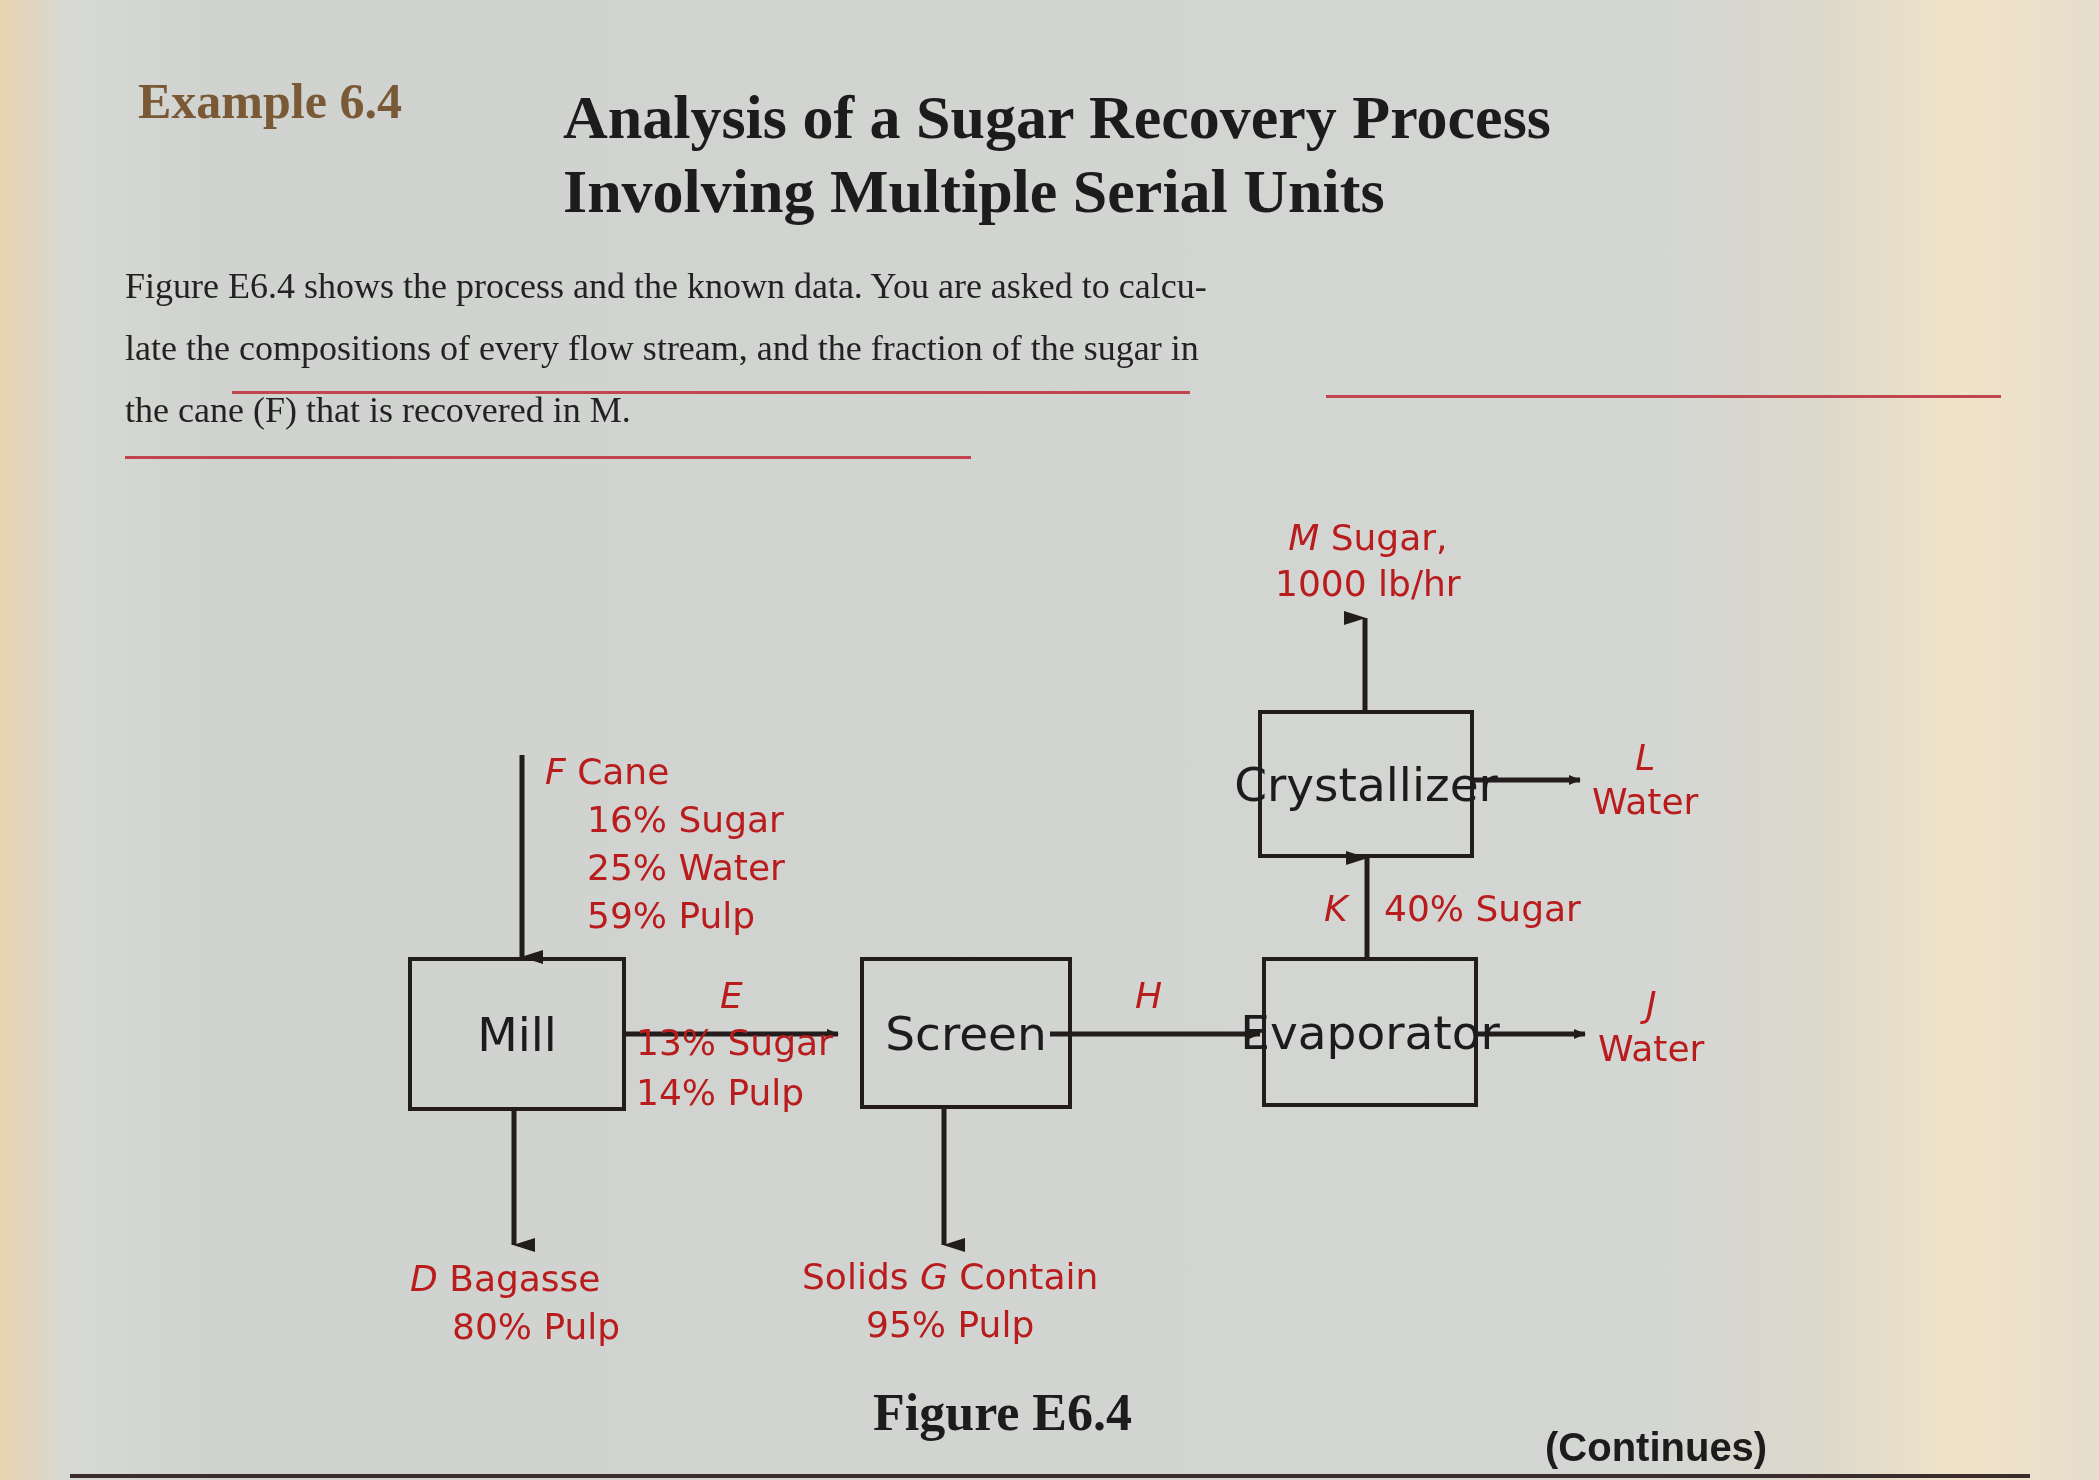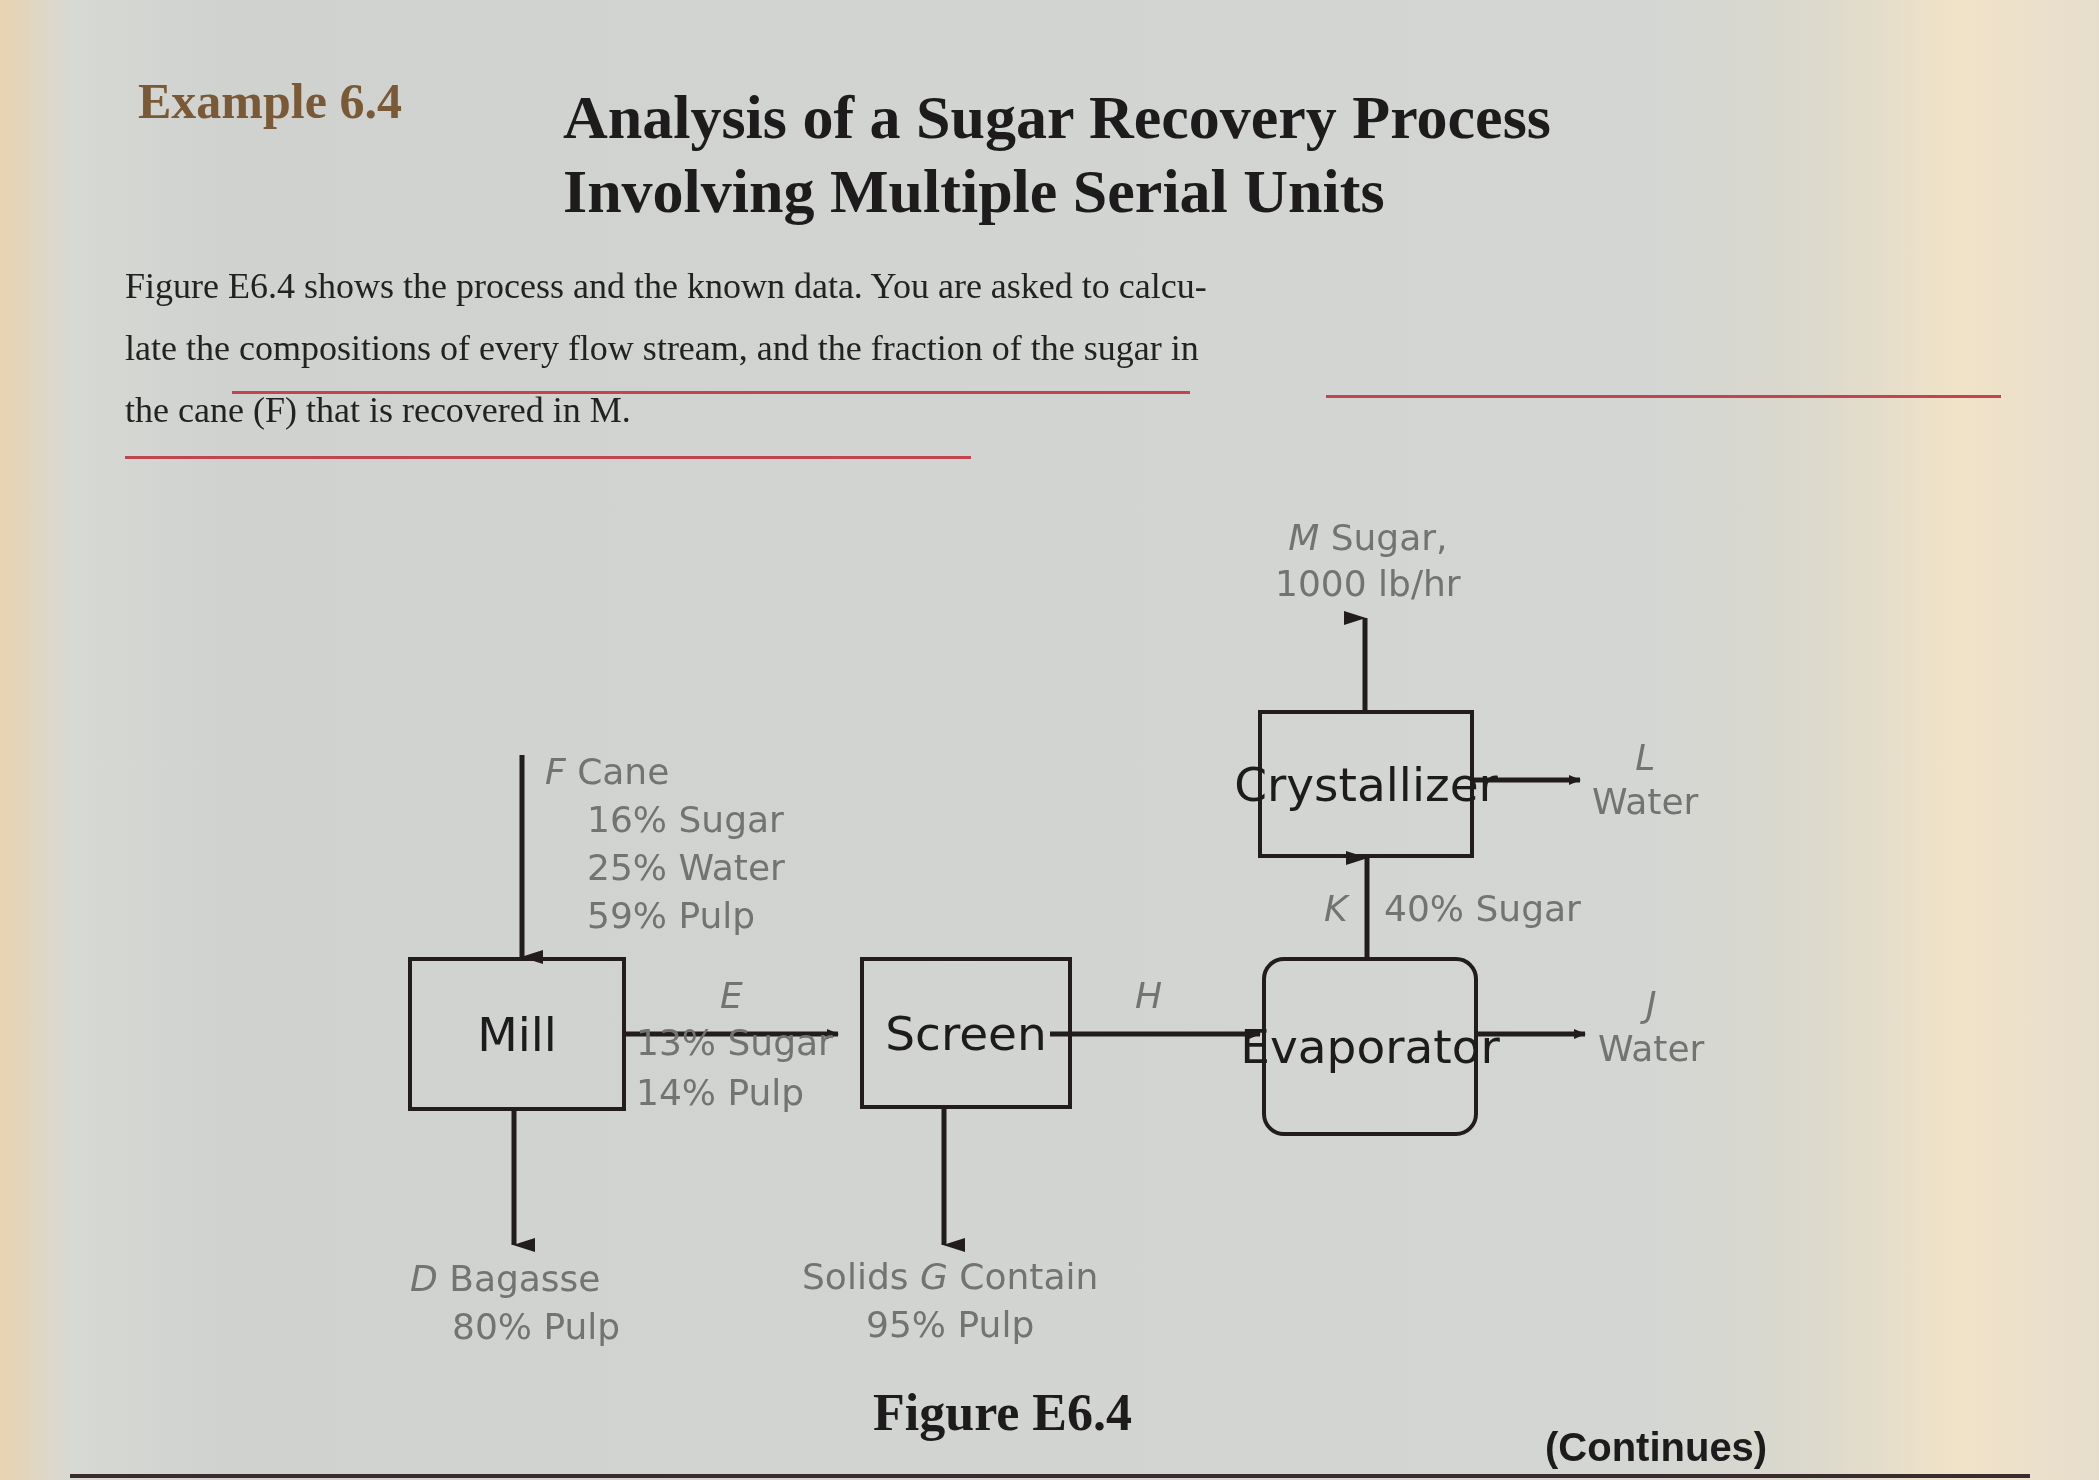--- a/index.html
+++ b/index.html
@@ -8,21 +8,21 @@
     background: linear-gradient(90deg, #e9d3b0 0px, #d7d9d4 70px, #cfd2cf 220px, #d3d6d3 1650px, #dcd9cc 1820px, #f1e3c8 1960px, #e6ddcc 2099px);
     font-family: "Liberation Serif", serif;
     color: #1d1b1c;
   }
   .abs { position: absolute; }
   .serif-bold { font-family: "Liberation Serif", serif; font-weight: bold; }
   .title-ex { left: 138px; top: 72px; font-size: 50px; color: #7a5a36; }
   .title-main { left: 563px; top: 80px; font-size: 62px; line-height: 74px; }
   .para { left: 125px; top: 255px; width: 1890px; font-size: 36px; line-height: 62px; color: #222; }
   .ul { position: absolute; height: 3px; background: #c0454f; }
-  .label { font-family: "DejaVu Sans", sans-serif; font-size: 36px; color: #737373; white-space: nowrap; }
+  .label { font-family: "DejaVu Sans", sans-serif; font-size: 36px; color: #b91c1c; white-space: nowrap; }
   .it { font-style: italic; }
   .box { position: absolute; border: 4px solid #231c1c; box-sizing: border-box; display: flex; align-items: center; justify-content: center; }
   .box span { font-family: "DejaVu Sans", sans-serif; font-size: 47px; }
   .fig-caption { left: 873px; top: 1383px; font-size: 52px; }
   .continues { left: 1545px; top: 1425px; font-family: "Liberation Sans", sans-serif; font-weight: bold; font-size: 40px; }
   .bottom-rule { left: 70px; top: 1474px; width: 1960px; height: 4px; background: #3a2c2c; }
   svg.lines { position: absolute; left: 0; top: 0; }
 </style>
 </head>
 <body>
@@ -71,21 +71,21 @@
 
   <line x1="1365" y1="710" x2="1365" y2="618" stroke="#231c1c" stroke-width="5" marker-end="url(#ahv)"></line>
 </svg>
 
 <div class="box" style="left:408px; top:957px; width:218px; height:154px;">
   <span>Mill</span>
 </div>
 <div class="box" style="left:860px; top:957px; width:212px; height:152px;">
   <span>Screen</span>
 </div>
-<div class="box" style="left:1262px; top:957px; width:216px; height:179px;border-radius:22px;">
+<div class="box" style="left:1262px; top:957px; width:216px; height:150px;">
   <span>Evaporator</span>
 </div>
 <div class="box" style="left:1258px; top:710px; width:216px; height:148px;">
   <span>Crystallizer</span>
 </div>
 
 <div class="abs label" style="left:545px; top:748px; line-height:48px;">
   <div><span class="it">F</span>&nbsp;<span>Cane</span></div>
   <div style="padding-left:42px;">16% Sugar</div>
   <div style="padding-left:42px;">25% Water</div>

